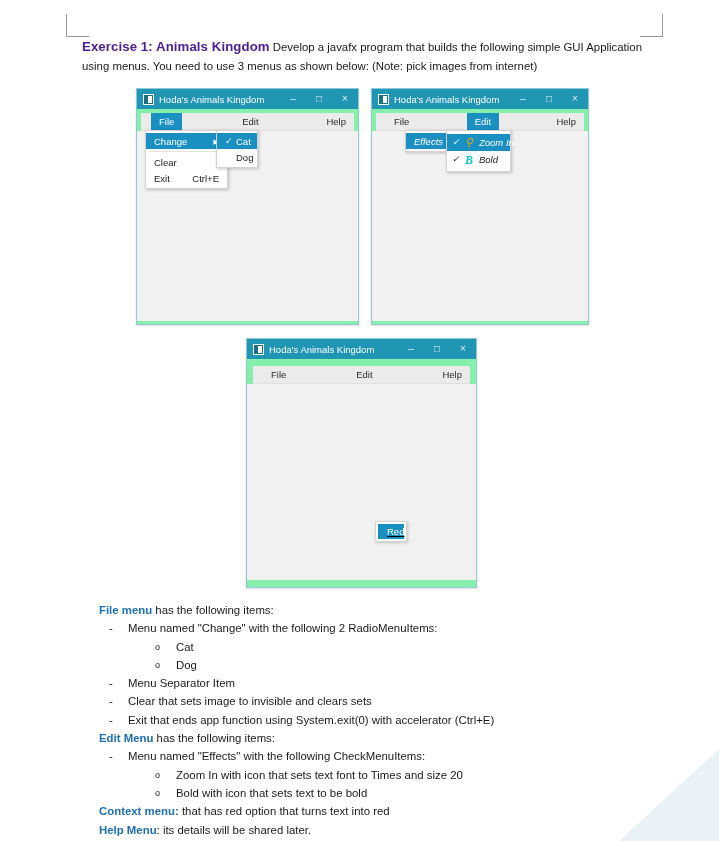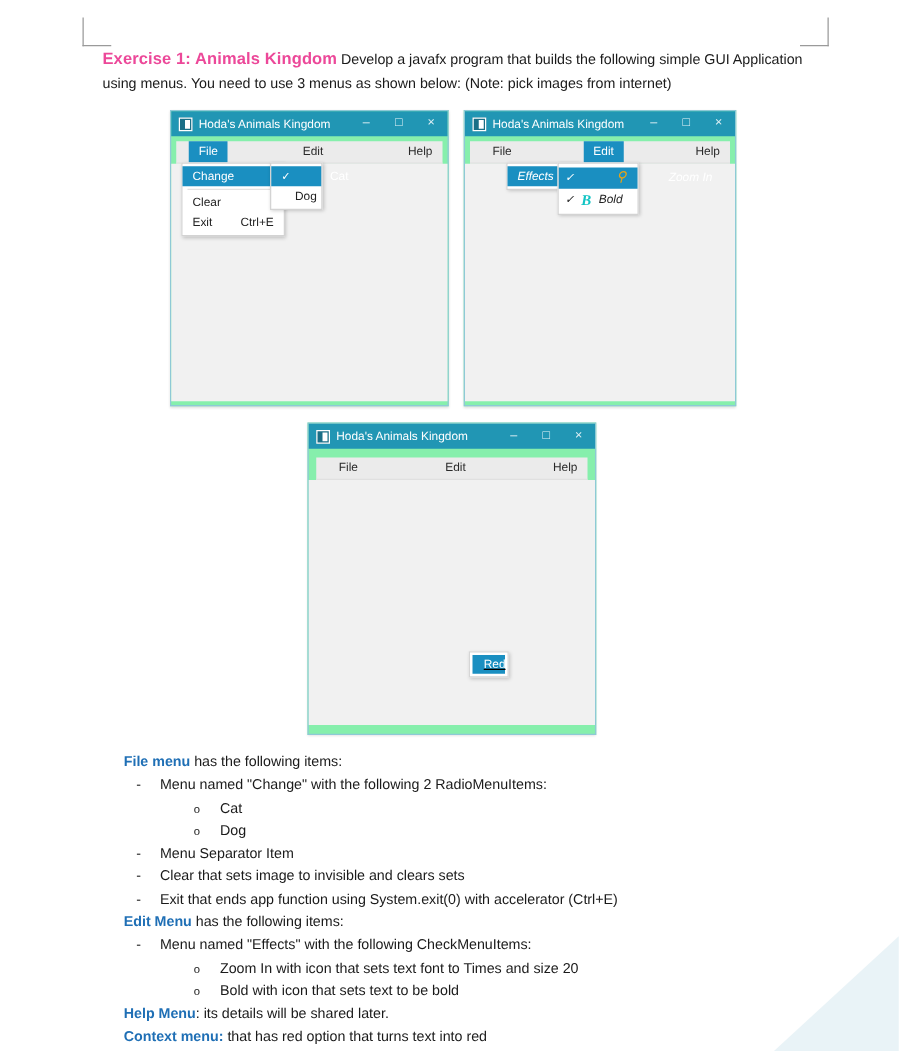--- a/index.html
+++ b/index.html
@@ -43,21 +43,21 @@
     left: 82px;
     top: 38px;
     width: 560px;
     font-size: 11.4px;
     line-height: 18.5px;
     color: #1a1a1a;
     text-align: justify;
   }
   .doc-intro .ex-title {
     font-weight: bold;
-    color: #ec4899;
+    color: #4c1d95;
     font-size: 13.2px;
     letter-spacing: 0.1px;
   }
 
   
   .fx-window {
     position: absolute;
     background: #86efac;
     border: 1px solid #8ec9d6;
     box-sizing: border-box;
@@ -149,21 +149,20 @@
     align-items: center;
     font-size: 9.5px;
     color: #222222;
     height: 16px;
     padding: 0 8px;
     white-space: nowrap;
   }
   .fx-item.sel {
     background: #1a8fc1;
     color: #ffffff;
-    gap: 28px;
   }
   .fx-item .lbl { flex: 1 1 auto; }
   .fx-item .accel {
     margin-left: 18px;
     font-size: 9.5px;
   }
   .fx-item .arrow {
     margin-left: 14px;
     font-size: 7px;
     line-height: 1;
@@ -425,19 +424,19 @@
         </li>
         <li>
           <span class="bullet-o">o</span>
           <span>Bold with icon that sets text to be bold</span>
         </li>
       </ul>
     </li>
   </ul>
 
   <p class="sec-head">
+    <span class="key">Context menu:</span><span> that has red option that turns text into red</span>
+  </p>
+
+  <p class="sec-head">
     <span class="key">Help Menu</span><span>: its details will be shared later.</span>
   </p>
-
-  <p class="sec-head">
-    <span class="key">Context menu:</span><span> that has red option that turns text into red</span>
-  </p>
 </div>
 
 </body></html>

